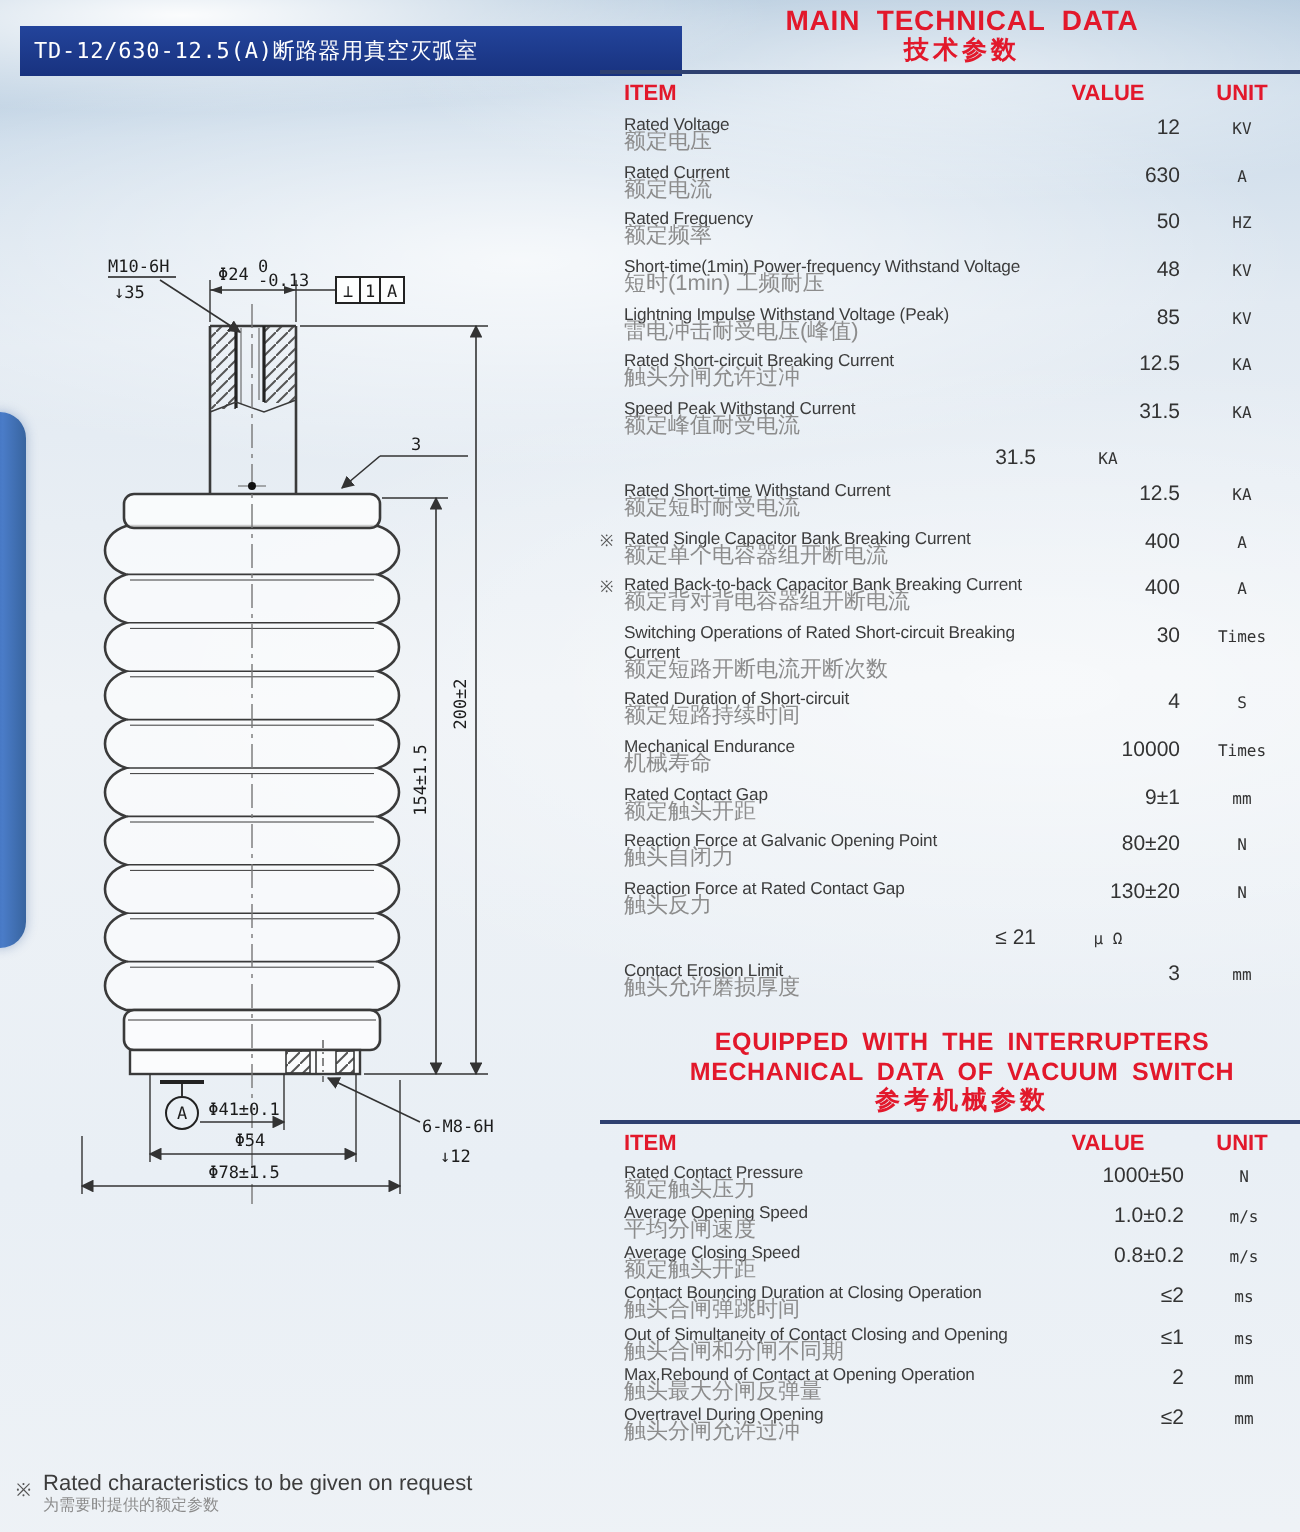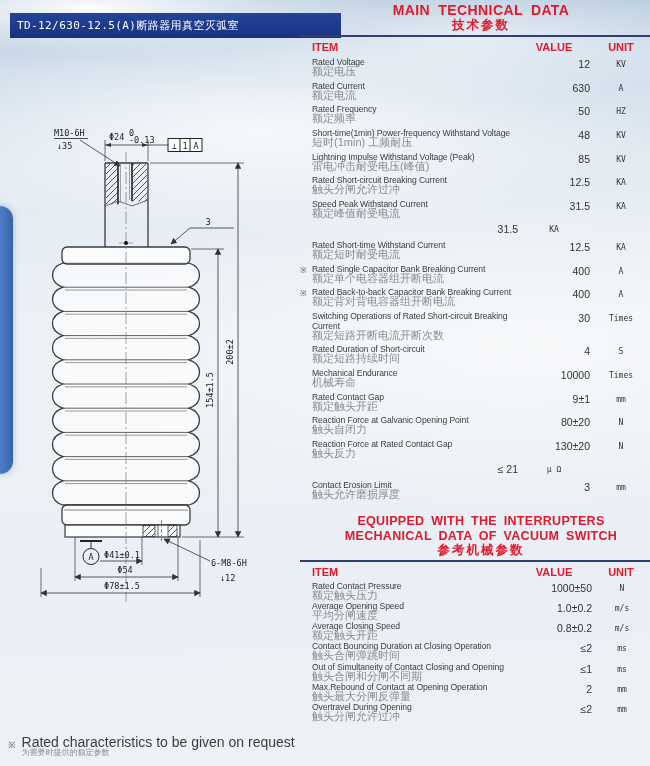--- a/index.html
+++ b/index.html
@@ -57,21 +57,21 @@
   .cell-item .en{ font-size:8.6px; line-height:10px; color:#3c3c3c; letter-spacing:-.1px; }
   .cell-item .cn{ font-size:11px; line-height:9px; color:#8c8c8c; }
   .cell-value{ font-size:10.5px; color:#333; text-align:right; line-height:12px; padding-top:1px; }
   .cell-unit{ font-family:"DejaVu Sans Mono", monospace; font-size:8px; color:#333; text-align:center; line-height:11px; padding-top:2px; }
 
   .sec2{ margin-top:13px; }
 
   
   .footnote{ position:absolute; left:8px; top:737px; display:flex; }
   .footnote .mark{ font-size:9px; color:#555; padding:1px 6px 0 0; }
-  .footnote .en{ font-size:14px; color:#3c3c3c; line-height:11px; }
+  .footnote .en{ font-size:11px; color:#3c3c3c; line-height:11px; }
   .footnote .cn{ font-size:8px; color:#8c8c8c; line-height:10px; }
 
   
   .drawing{ position:absolute; left:30px; top:100px; }
   svg text{ font-family:"DejaVu Sans Mono", monospace; font-size:8.5px; fill:#1c1c1c; }
   svg .rot{ font-size:8.5px; }
 </style>
 </head>
 <body>
 

